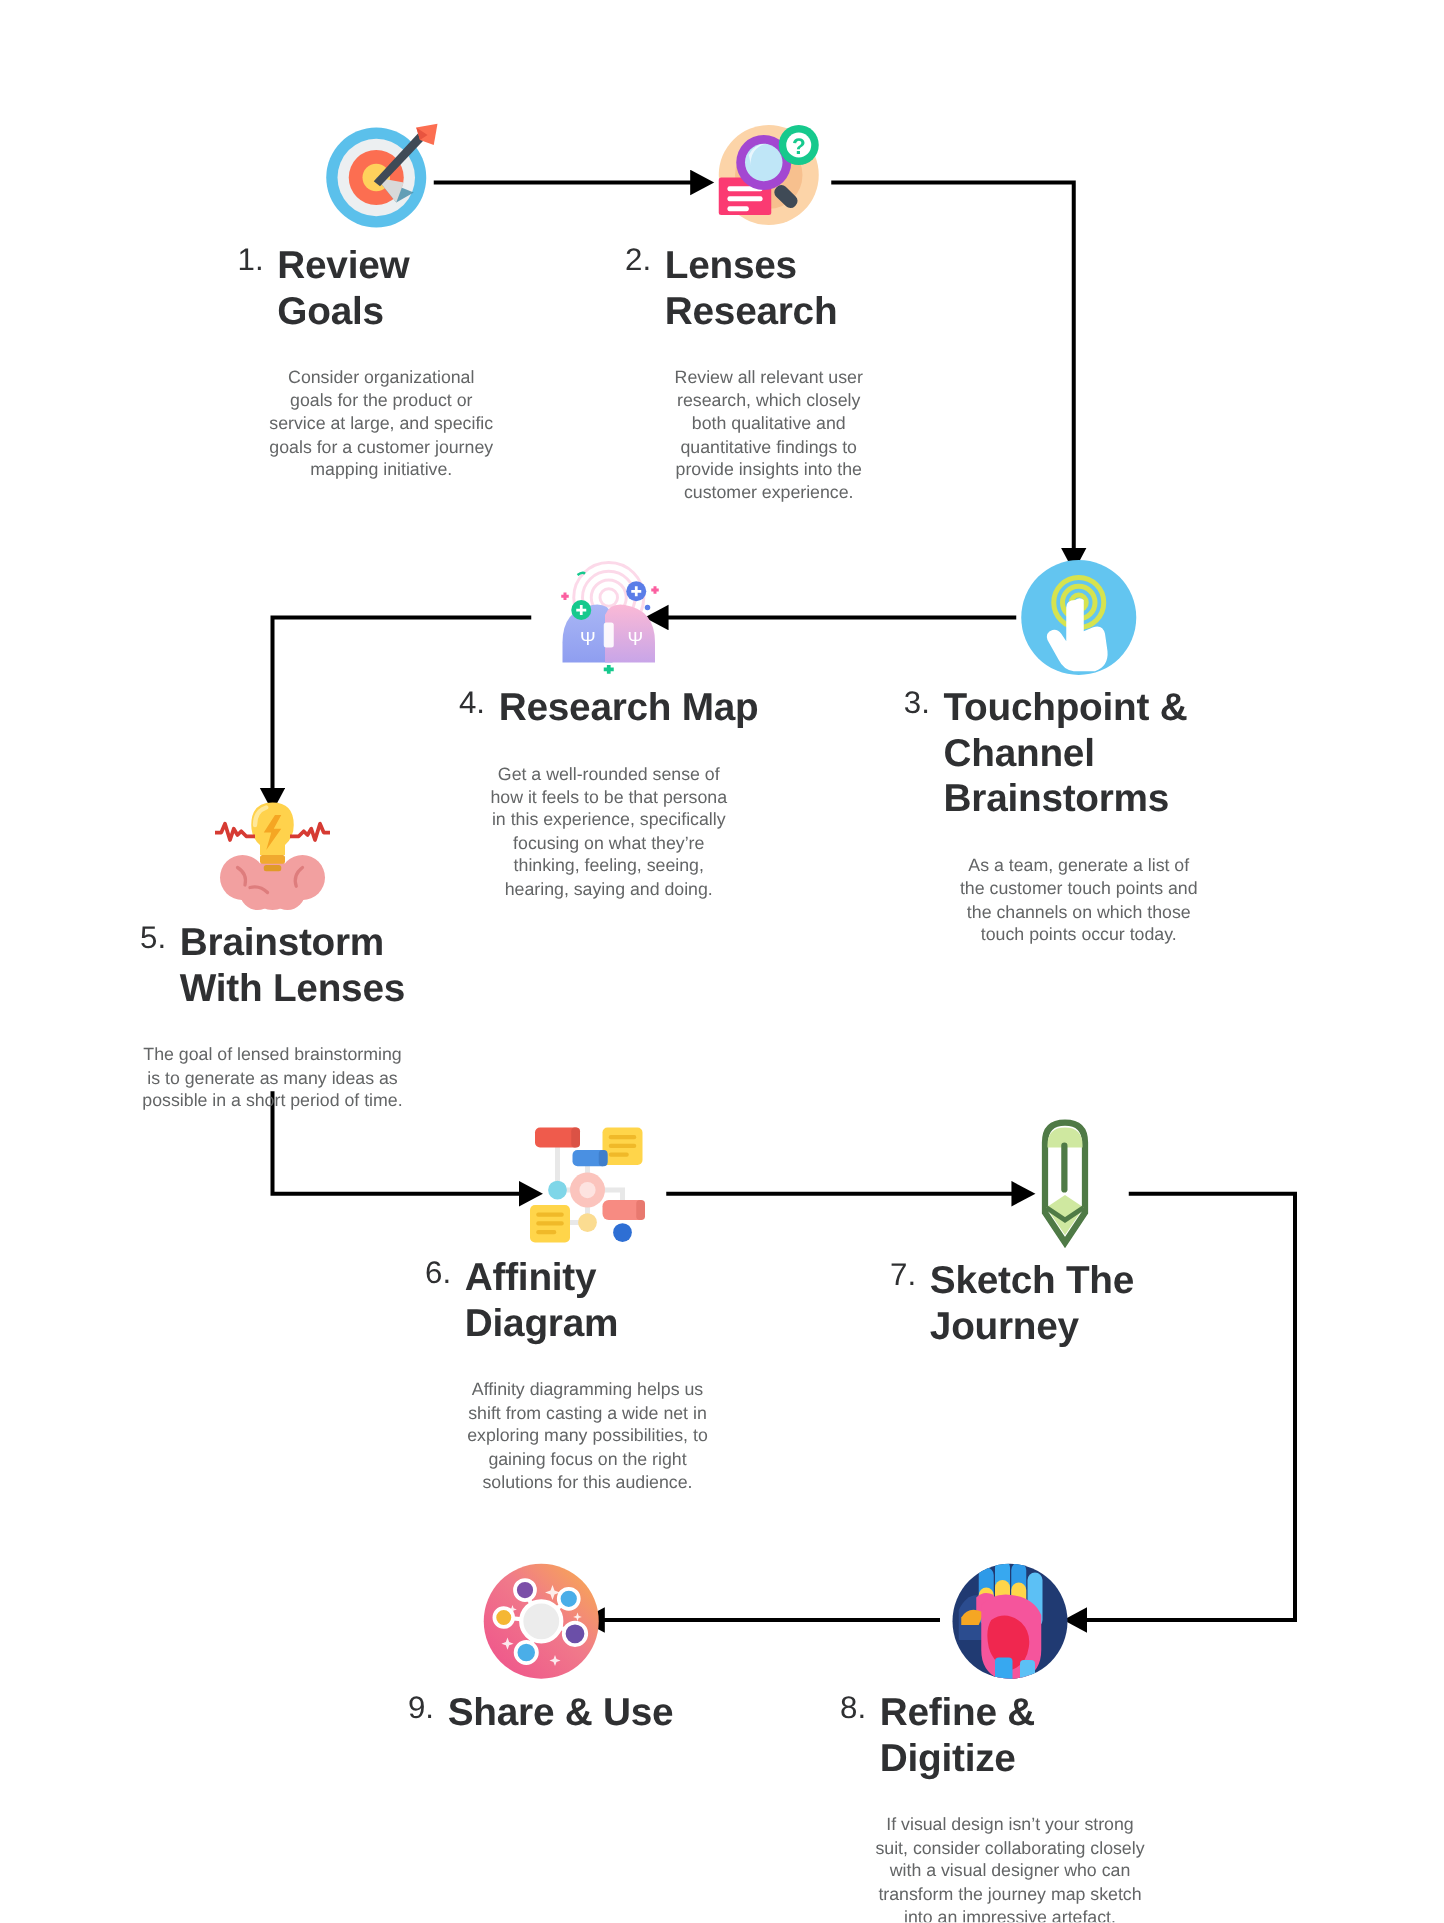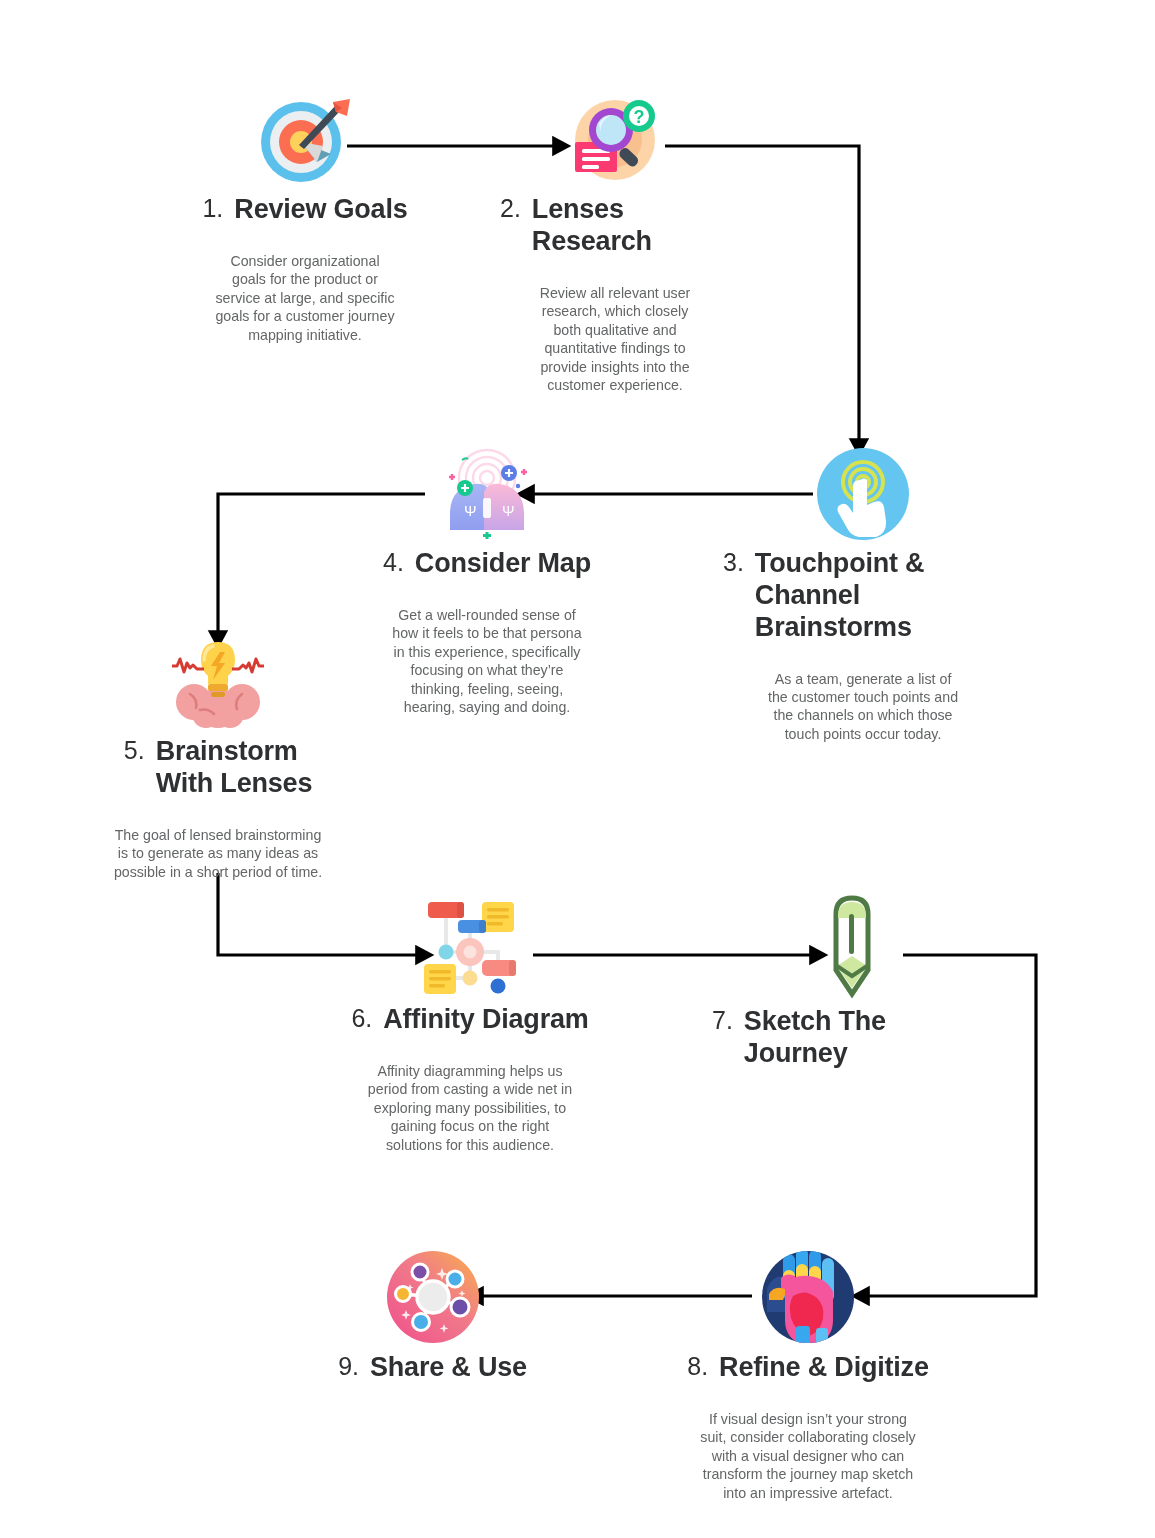--- a/index.html
+++ b/index.html
@@ -44,21 +44,21 @@
   }
   .step-num {
     font-size: 25px;
     font-weight: 400;
     color: #2f3032;
     line-height: 1.18;
     letter-spacing: 0px;
     white-space: nowrap;
   }
   .step-title {
-    font-size: 27px;
+    font-size: 31px;
     font-weight: 700;
     color: #2f3032;
     line-height: 1.18;
     letter-spacing: -0.2px;
     white-space: pre-line;
   }
   .step-desc {
     margin-top: 26px;
     font-size: 14.2px;
     line-height: 1.30;
@@ -223,21 +223,21 @@
       <circle cx="77" cy="31" r="8" fill="#5b7de8"></circle>
       <path d="M77,27 l0,8 M73,31 l8,0" stroke="#ffffff" stroke-width="2.2"></path>
       <path d="M55,90 l0,7 M51,93.5 l8,0" stroke="#16c98d" stroke-width="3"></path>
       <path d="M20,32 l0,6 M17,35 l6,0" stroke="#fb5fa0" stroke-width="2.4"></path>
       <path d="M92,27 l0,6 M89,30 l6,0" stroke="#fb5fa0" stroke-width="2.4"></path>
       <path d="M30,18 q4,-3 6,-1" stroke="#16c98d" stroke-width="2" fill="none"></path>
       <circle cx="86" cy="44" r="2.2" fill="#5b7de8"></circle>
     </svg>
     <div class="step-head">
       <span class="step-num">4.</span>
-      <span class="step-title">Consider Map</span>
+      <span class="step-title">Research Map</span>
     </div>
     <div class="step-desc">Get a well-rounded sense of
 how it feels to be that persona
 in this experience, specifically
 focusing on what they’re
 thinking, feeling, seeing,
 hearing, saying and doing.</div>
   </div>
 
   <div class="step s5">
@@ -306,21 +306,21 @@
         <rect x="13" y="90" width="16" height="3.4" rx="1.6"></rect>
       </g>
       <circle cx="54" cy="84" r="7.5" fill="#fbdc91"></circle>
       <circle cx="82" cy="92" r="7.5" fill="#2e6fd4"></circle>
     </svg>
     <div class="step-head">
       <span class="step-num">6.</span>
       <span class="step-title">Affinity Diagram</span>
     </div>
     <div class="step-desc">Affinity diagramming helps us
-period from casting a wide net in
+shift from casting a wide net in
 exploring many possibilities, to
 gaining focus on the right
 solutions for this audience.</div>
   </div>
 
   <div class="step s7">
     <svg class="step-icon" width="46" height="106" viewBox="0 0 46 106">
       <path d="M23,4 q16,0 16,16 l0,56 l-16,24 l-16,-24 l0,-56 q0,-16 16,-16 z" fill="#ffffff" stroke="#4f7a46" stroke-width="5"></path>
       <path d="M9,22 q0,-14 14,-14 q14,0 14,14 l0,2 l-28,0 z" fill="#cfe8a0"></path>
       <path d="M8,72 l15,-10 l15,10 l-15,22 z" fill="#cfe8a0"></path>

